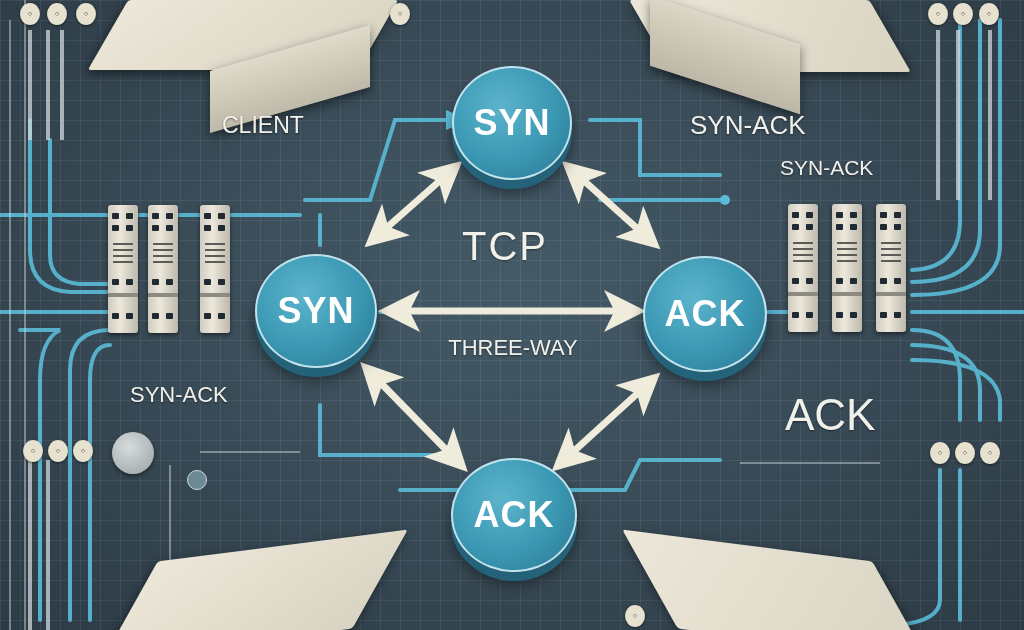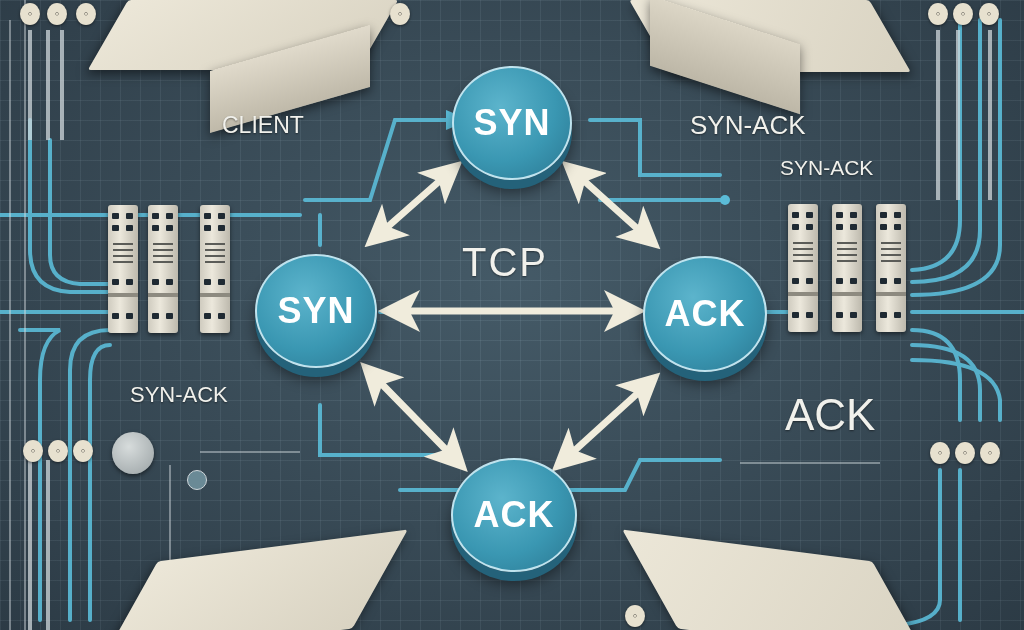--- a/index.html
+++ b/index.html
@@ -246,22 +246,23 @@
   <div class="node" style="left:255px; top:254px; width:118px; height:110px; font-size:36px;">
     <span>SYN</span>
   </div>
   <div class="node" style="left:643px; top:256px; width:120px; height:112px; font-size:36px;">
     <span>ACK</span>
   </div>
   <div class="node" style="left:451px; top:458px; width:122px; height:110px; font-size:36px;">
     <span>ACK</span>
   </div>
 
-  <div class="label center-title" style="left:462px; top:224px;margin-top:16px;">TCP</div>
+  <div class="label center-title" style="left:462px; top:224px;">TCP</div>
   <div class="label center-sub" style="left:418px; top:334px; width:190px;">
+    <div>THREE-WAY</div>
   </div>
 
   <div class="label" style="left:222px; top:112px; font-size:23px;">CLIENT</div>
   <div class="label" style="left:690px; top:110px; font-size:26px;">SYN-ACK</div>
   <div class="label" style="left:780px; top:156px; font-size:21px;">SYN-ACK</div>
   <div class="label" style="left:130px; top:382px; font-size:22px;">SYN-ACK</div>
   <div class="label" style="left:785px; top:390px; font-size:44px;">ACK</div>
 
 </div>
 

